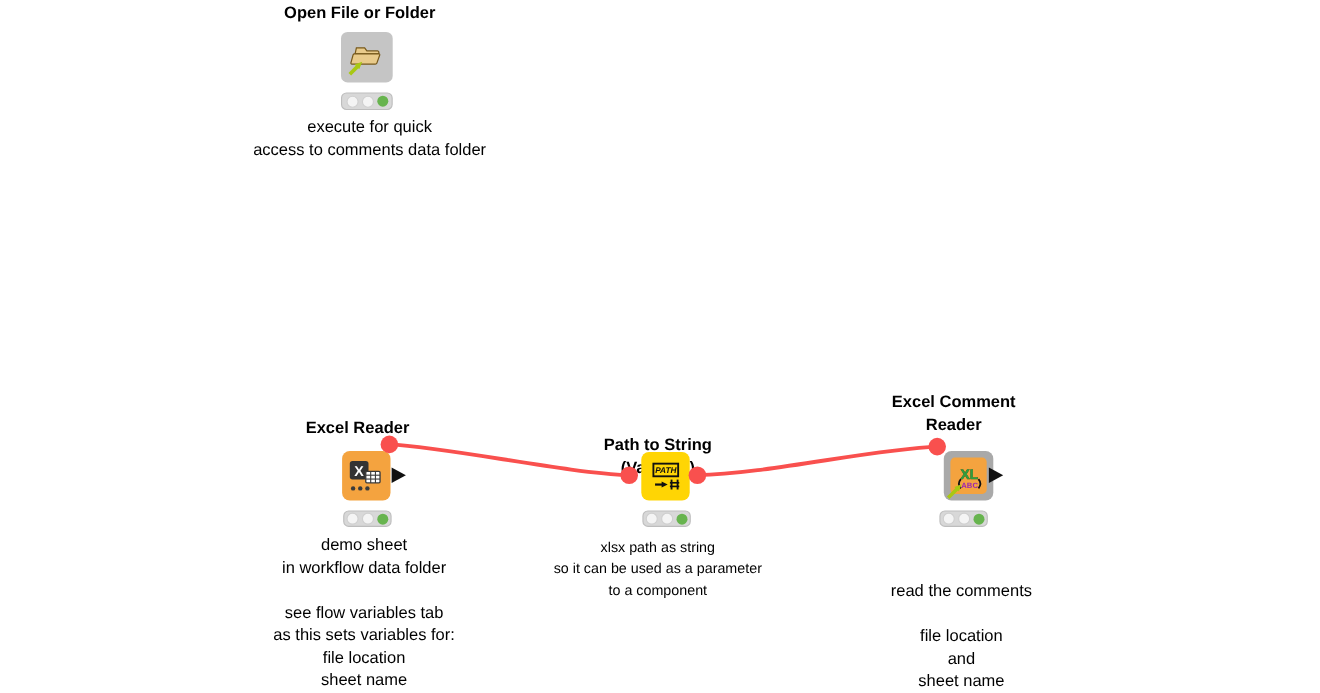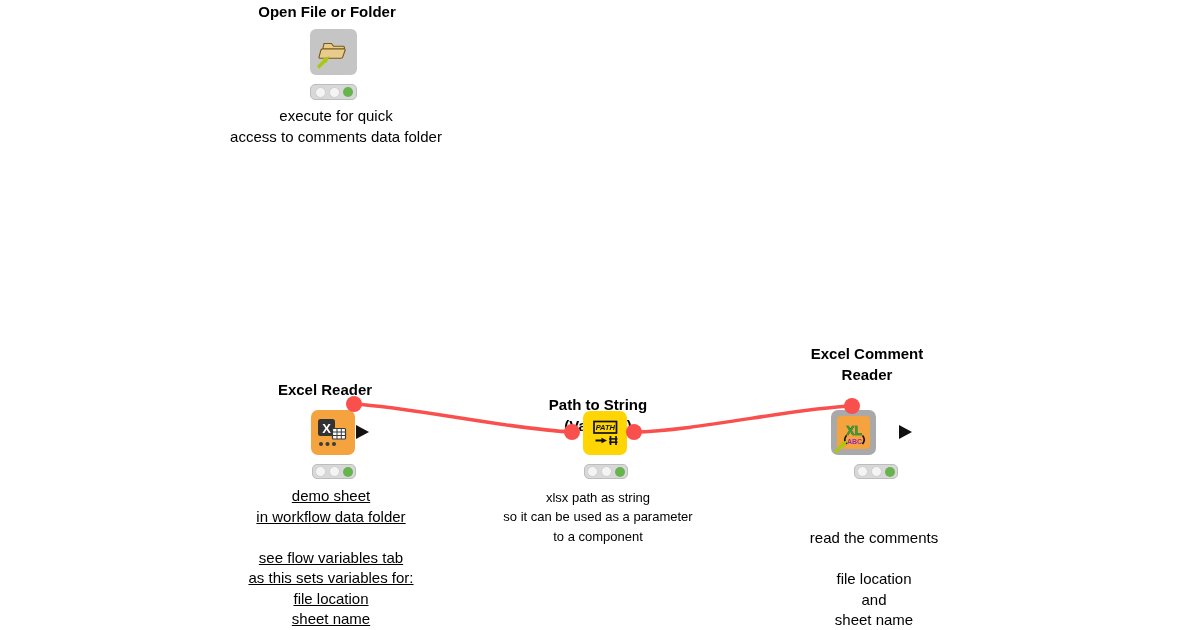--- a/index.html
+++ b/index.html
@@ -26,21 +26,21 @@
     font-size: 15px; line-height: 20.5px;
     color: var(--text-color, #000); text-align: center; white-space: pre-line;
     z-index: 2;
   }
   .node-caption.small { font-size: 13px; line-height: 19.3px; text-align: center; }
   .icon-box { position: absolute; border-radius: 7px; z-index: 3; }
   .icon-box svg { display:block; width:100%; height:100%; overflow:visible; }
   #n1-icon { left:310px; top:29px;  width:47px; height:46px; background: var(--component-gray);      border-radius:6px; }
   #n2-icon { left:311px; top:410px; width:44px; height:45px; background: var(--node-orange); }
   #n3-icon { left:583px; top:411px; width:44px; height:44px; background: var(--node-yellow); font-style: italic; }
-  #n4-icon { left:831px; top:410px; width:45px; height:45px; background: var(--component-gray-dark); }
+  #n4-icon { left:858px; top:410px; width:45px; height:45px; background: var(--component-gray-dark); }
   .out-port {
     position: absolute; width:0; height:0; z-index: 3;
     border-top: 7.5px solid transparent; border-bottom: 7.5px solid transparent;
     border-left: 13px solid var(--port-black, #111);
   }
   #n2-port { left:356px; top:425px; }
   #n4-port { left:899px; top:425px; }
   .traffic {
     position: absolute; display: flex; align-items: center; justify-content: center;
     gap: 3px; background: var(--traffic-bg); border: 1px solid #BDBDBD;
@@ -49,23 +49,23 @@
   #n1-traffic { left:310px; top:84px;  width:47px; height:16px; }
   #n2-traffic { left:312px; top:464px; width:44px; height:15px; }
   #n3-traffic { left:584px; top:464px; width:44px; height:15px; }
   #n4-traffic { left:854px; top:464px; width:44px; height:15px; }
   .tl-dot { width:10px; height:10px; border-radius:50%; flex:0 0 auto; }
   .tl-dot.off { background: var(--traffic-off); border:1px solid #CFCFCF; width:9px; height:9px; }
   .tl-dot.on  { background: var(--traffic-green); }
   #n1-title { left:327px; top:2px; }
   #n2-title { left:325px; top:380px; }
   #n3-title { left:598px; top:360px;margin-top:35px; }
-  #n4-title { left:867px; top:344px; }
+  #n4-title { left:867px; top:356px; }
   #n1-caption { left:336px; top:106px; }
-  #n2-caption { left:331px; top:486px;text-decoration:underline; }
+  #n2-caption { left:331px; top:486px; }
   #n3-caption { left:598px; top:488px; }
   #n4-caption { left:874px; top:488px;margin-top:40px; }
   svg text { font-family: "Liberation Sans", sans-serif; }
 </style>
 </head>
 <body>
 
 <div id="canvas">
 
   <div>

